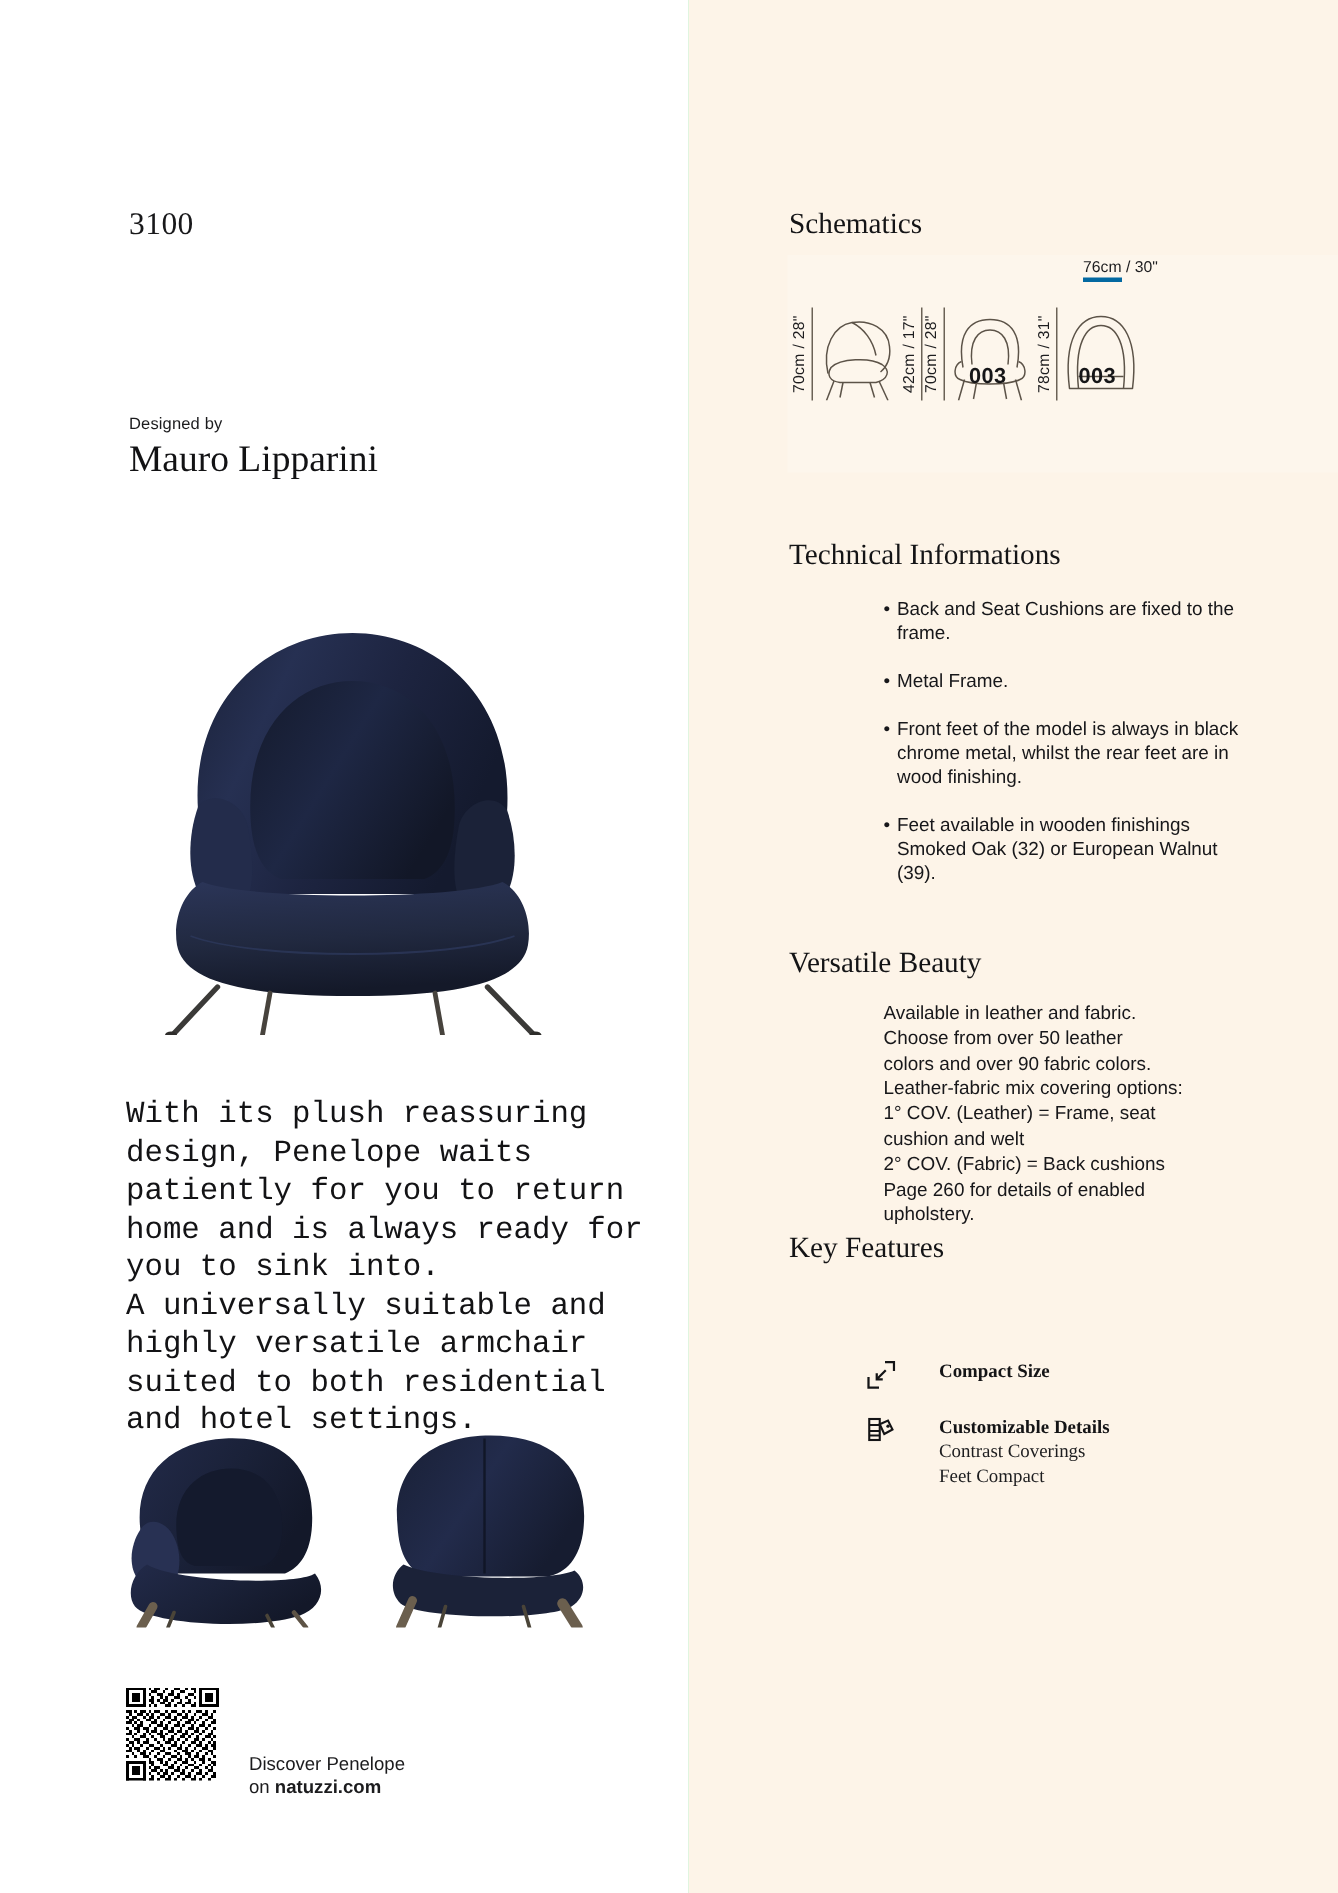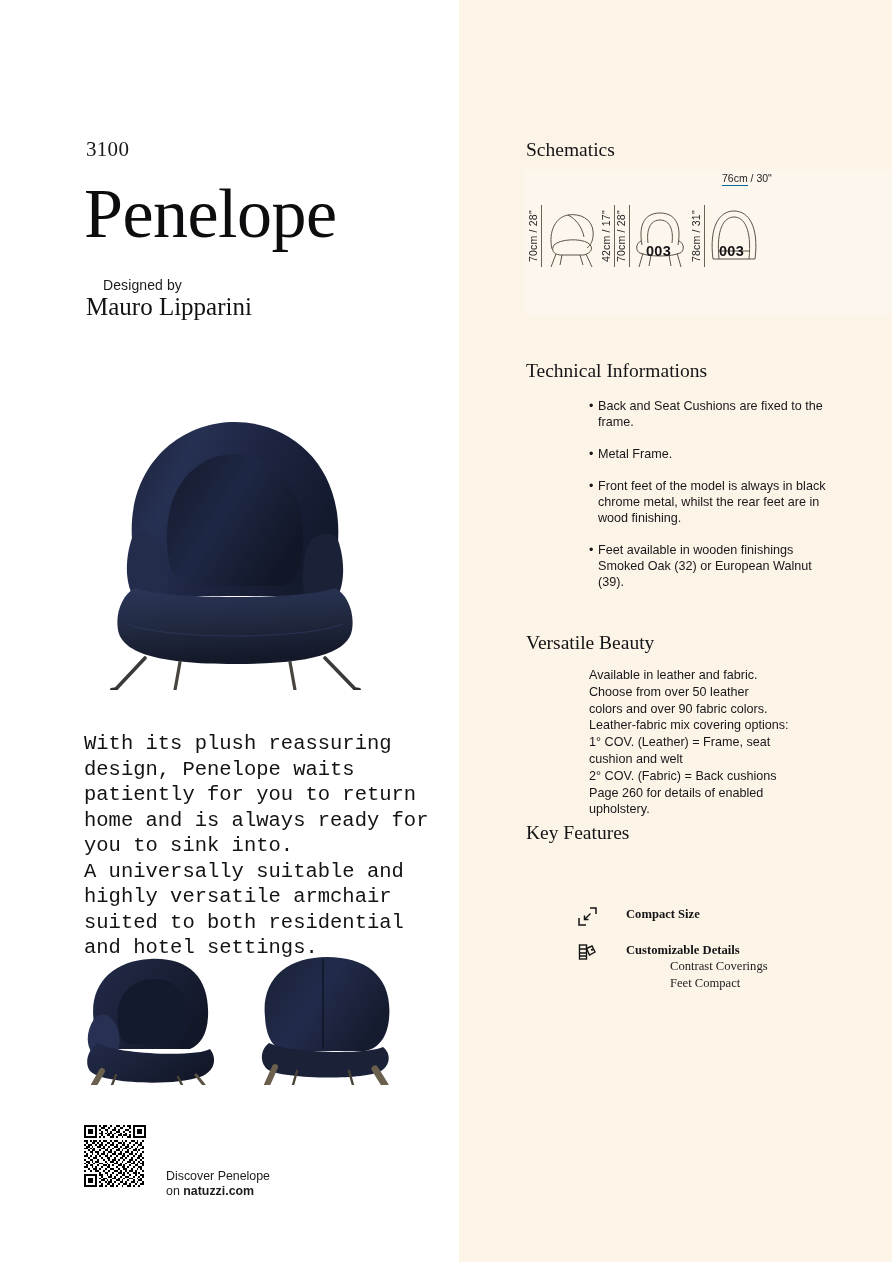--- a/index.html
+++ b/index.html
@@ -30,22 +30,22 @@
     font-family: "Liberation Serif", serif;
     font-size: 21px; color: #18181a; letter-spacing: .3px;
   }
   .product-title {
     position: absolute; left: 84px; top: 176px;
     font-family: "Liberation Serif", serif;
     font-size: 70px; line-height: 76px;
     color: #0d0d0f; letter-spacing: -.5px;
   }
   .designed-label {
-    position: absolute; left: 103px; top: 277px;
-    font-size: 14px; color: #1b1b1d; letter-spacing: .1px;
+    position: absolute; left: 86px; top: 277px;
+    font-size: 11px; color: #1b1b1d; letter-spacing: .1px;
   }
   .designer-name {
     position: absolute; left: 86px; top: 293px;
     font-family: Liberation Serif, serif;
     font-size: 25px; color: #121214;
   }
 
   
   .hero-wrap {
     position: absolute; left: 75px; top: 390px;
@@ -106,21 +106,21 @@
     position: absolute;
     font-size: 14.5px; font-weight: bold; color: #161618;
     letter-spacing: .3px;
   }
   #code-1 { left: 646px; top: 243px; }
   #code-2 { left: 719px; top: 243px; }
   .top-dim {
     position: absolute; left: 722px; top: 172px;
     font-size: 10.5px; color: #1d1d1f; white-space: nowrap;
   }
-  .top-dim .u { border-bottom: 1px solid #0369a1; padding-bottom: 1px; }
+  .top-dim .u { border-bottom: 3px solid #0369a1; padding-bottom: 1px; }
 
   .tech-list {
     position: absolute; left: 589px; top: 398px;
     width: 240px;
   }
   .tech-item {
     font-size: 12.6px; line-height: 16px; color: #17171a;
     margin-bottom: 16px; position: relative; padding-left: 9px;
   }
   .tech-item::before {
@@ -131,32 +131,31 @@
     position: absolute; left: 589px; top: 667px;
     width: 250px;
     font-size: 12.6px; line-height: 16.8px; color: #17171a;
   }
 
   .kf-list { position: absolute; left: 578px; top: 906px; width: 280px; }
   .kf-item { display: flex; align-items: flex-start; margin-bottom: 12px; font-family: Liberation Serif, serif; }
   .kf-icon { width: 26px; flex: 0 0 26px; padding-top: 1px; }
   .kf-body { padding-left: 22px; }
   .kf-title { font-size: 12.6px; font-weight: bold; color: #141416; line-height: 16px; }
-  .kf-sub { font-size: 12.6px; color: #1d1d1f; line-height: 16.5px; margin-left: 44px; }
+  .kf-sub { font-size: 12.6px; color: #1d1d1f; line-height: 16.5px; }
 </style>
 </head>
 <body>
 
 <div class="page">
 
   <div class="left-panel"></div>
   <div class="right-panel"></div>
 
   <div class="model-code">3100</div>
-  <div class="product-title">Penelope</div>
   <div class="designed-label">Designed by</div>
   <div class="designer-name">Mauro Lipparini</div>
 
   <div class="hero-wrap">
     <svg width="320" height="300" viewBox="0 0 320 300">
       <defs>
         <linearGradient id="velvet" x1="0" y1="0" x2="1" y2="0.4">
           <stop offset="0%" stop-color="#1a2138"></stop>
           <stop offset="30%" stop-color="#263052"></stop>
           <stop offset="62%" stop-color="#1d2440"></stop>

